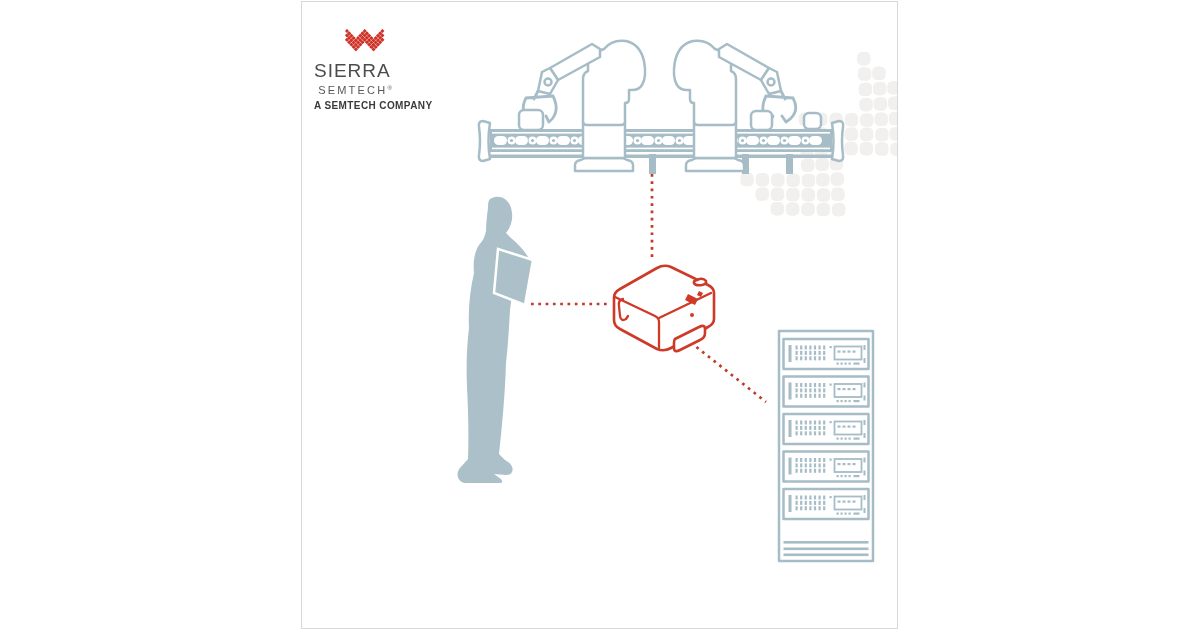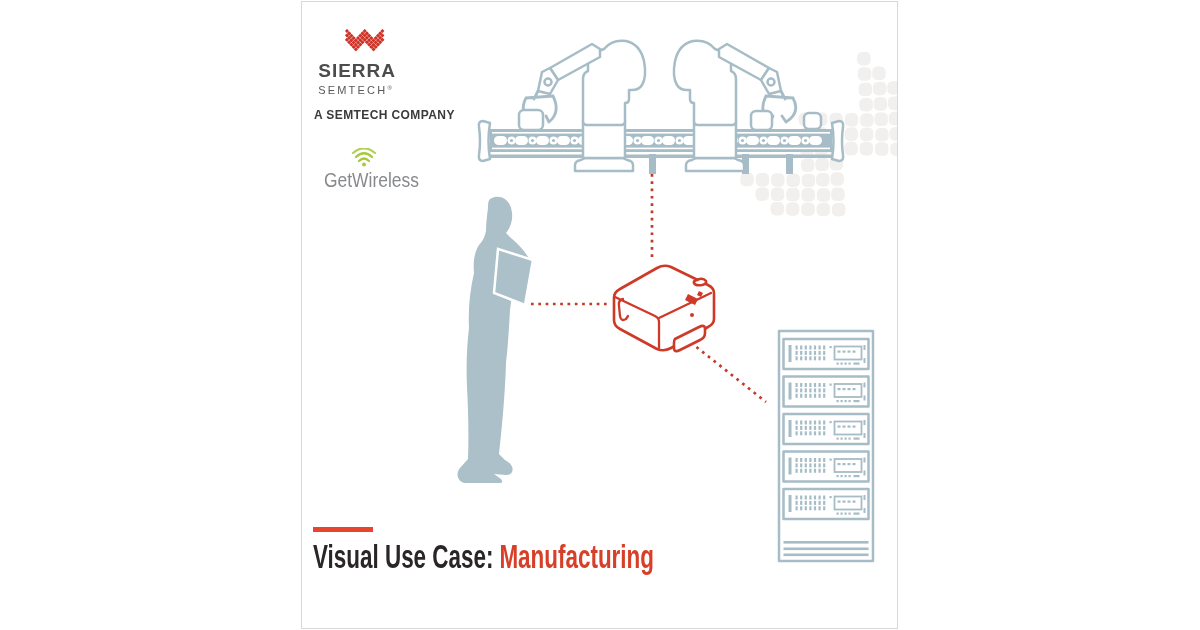--- a/index.html
+++ b/index.html
@@ -15,24 +15,24 @@
   .sil{fill:var(--sil);stroke:none;}
   .silcut{fill:var(--sil);stroke:#fff;stroke-width:2.5;}
   .redln{fill:#fff;stroke:var(--dred);stroke-width:2.6;stroke-linejoin:round;stroke-linecap:round;}
   .rednn{fill:none;stroke:var(--dred);stroke-width:2.3;stroke-linecap:round;stroke-linejoin:round;}
   .redf{fill:var(--dred);stroke:none;}
   .dotline{stroke:var(--dotred);stroke-width:2.7;stroke-dasharray:2.7 4.6;fill:none;}
 
   
   .branding{position:absolute;left:12px;top:26px;width:90px;}
   .s-mark{display:block;margin:0 0 5px 30px;}
-  .s-name{font-size:19px;font-weight:bold;letter-spacing:1px;color:var(--sgray);text-align:right;width:82px;}
+  .s-name{font-size:19px;font-weight:normal;letter-spacing:1px;color:var(--sgray);text-align:left;width:82px;}
   .s-wireless{font-size:11px;letter-spacing:2.2px;color:#58585a;text-align:center;width:82px;margin-top:2px;white-space:nowrap;}
   .s-reg{font-size:6px;vertical-align:4px;letter-spacing:0;}
-  .s-tagline{font-size:12px;font-weight:bold;letter-spacing:.4px;color:#3a3a3c;width:84px;margin-top:12px;white-space:nowrap;}
+  .s-tagline{font-size:10px;font-weight:bold;letter-spacing:.4px;color:#3a3a3c;width:84px;margin-top:4px;white-space:nowrap;}
   .gw{position:absolute;left:10px;top:120px;}
   .gw-arcs{display:block;margin-left:24px;}
   .gw-text{font-size:20.5px;color:var(--gwgray);transform:scaleX(.85);transform-origin:left top;white-space:nowrap;margin-top:1px;}
 
   
   .footer{position:absolute;left:11px;top:525px;}
   .bar{width:60px;height:5px;background:var(--barred);}
   .title{margin-top:5px;font-size:34px;font-weight:bold;white-space:nowrap;
          transform:scaleX(.66);transform-origin:left top;color:var(--tdark);letter-spacing:0;}
   .title .hl{color:var(--titlered);margin-left:9px;}
@@ -463,29 +463,16 @@
         <rect x="28.05" y="19.790000000000003" width="3" height="3" rx="0.5" fill="#cf3227" transform="rotate(45 29.55 21.290000000000003)"></rect>
         <rect x="30.262500000000003" y="17.43" width="3" height="3" rx="0.5" fill="#cf3227" transform="rotate(45 31.762500000000003 18.93)"></rect>
         <rect x="32.475" y="15.07" width="3" height="3" rx="0.5" fill="#cf3227" transform="rotate(45 33.975 16.57)"></rect>
         <rect x="34.6875" y="12.71" width="3" height="3" rx="0.5" fill="#cf3227" transform="rotate(45 36.1875 14.21)"></rect>
         <rect x="36.900000000000006" y="10.350000000000001" width="3" height="3" rx="0.5" fill="#cf3227" transform="rotate(45 38.400000000000006 11.850000000000001)"></rect>
       </svg>
     <div class="s-name">SIERRA</div>
     <div class="s-wireless"><span>SEMTECH</span><span class="s-reg">®</span></div>
     <div class="s-tagline">A SEMTECH COMPANY</div>
 
-    <div class="gw">
-      <svg class="gw-arcs" width="32" height="19" viewBox="0 0 32 19">
-        <circle cx="16" cy="16.5" r="1.9" fill="var(--green)"></circle>
-        <path d="M11,13 Q16,8 21,13" fill="none" stroke="var(--green)" stroke-width="2.3" stroke-linecap="round"></path>
-        <path d="M8,9 Q16,1.5 24,9" fill="none" stroke="var(--green)" stroke-width="2.3" stroke-linecap="round"></path>
-        <path d="M5,5 Q16,-4.5 27,5" fill="none" stroke="var(--green)" stroke-width="2.3" stroke-linecap="round" opacity=".85"></path>
-      </svg>
-      <div class="gw-text">GetWireless</div>
-    </div>
   </div>
 
-  <div class="footer">
-    <div class="bar"></div>
-    <div class="title"><span>Visual Use Case:</span><span class="hl">Manufacturing</span></div>
-  </div>
 
 </div>
 
 </body></html>

